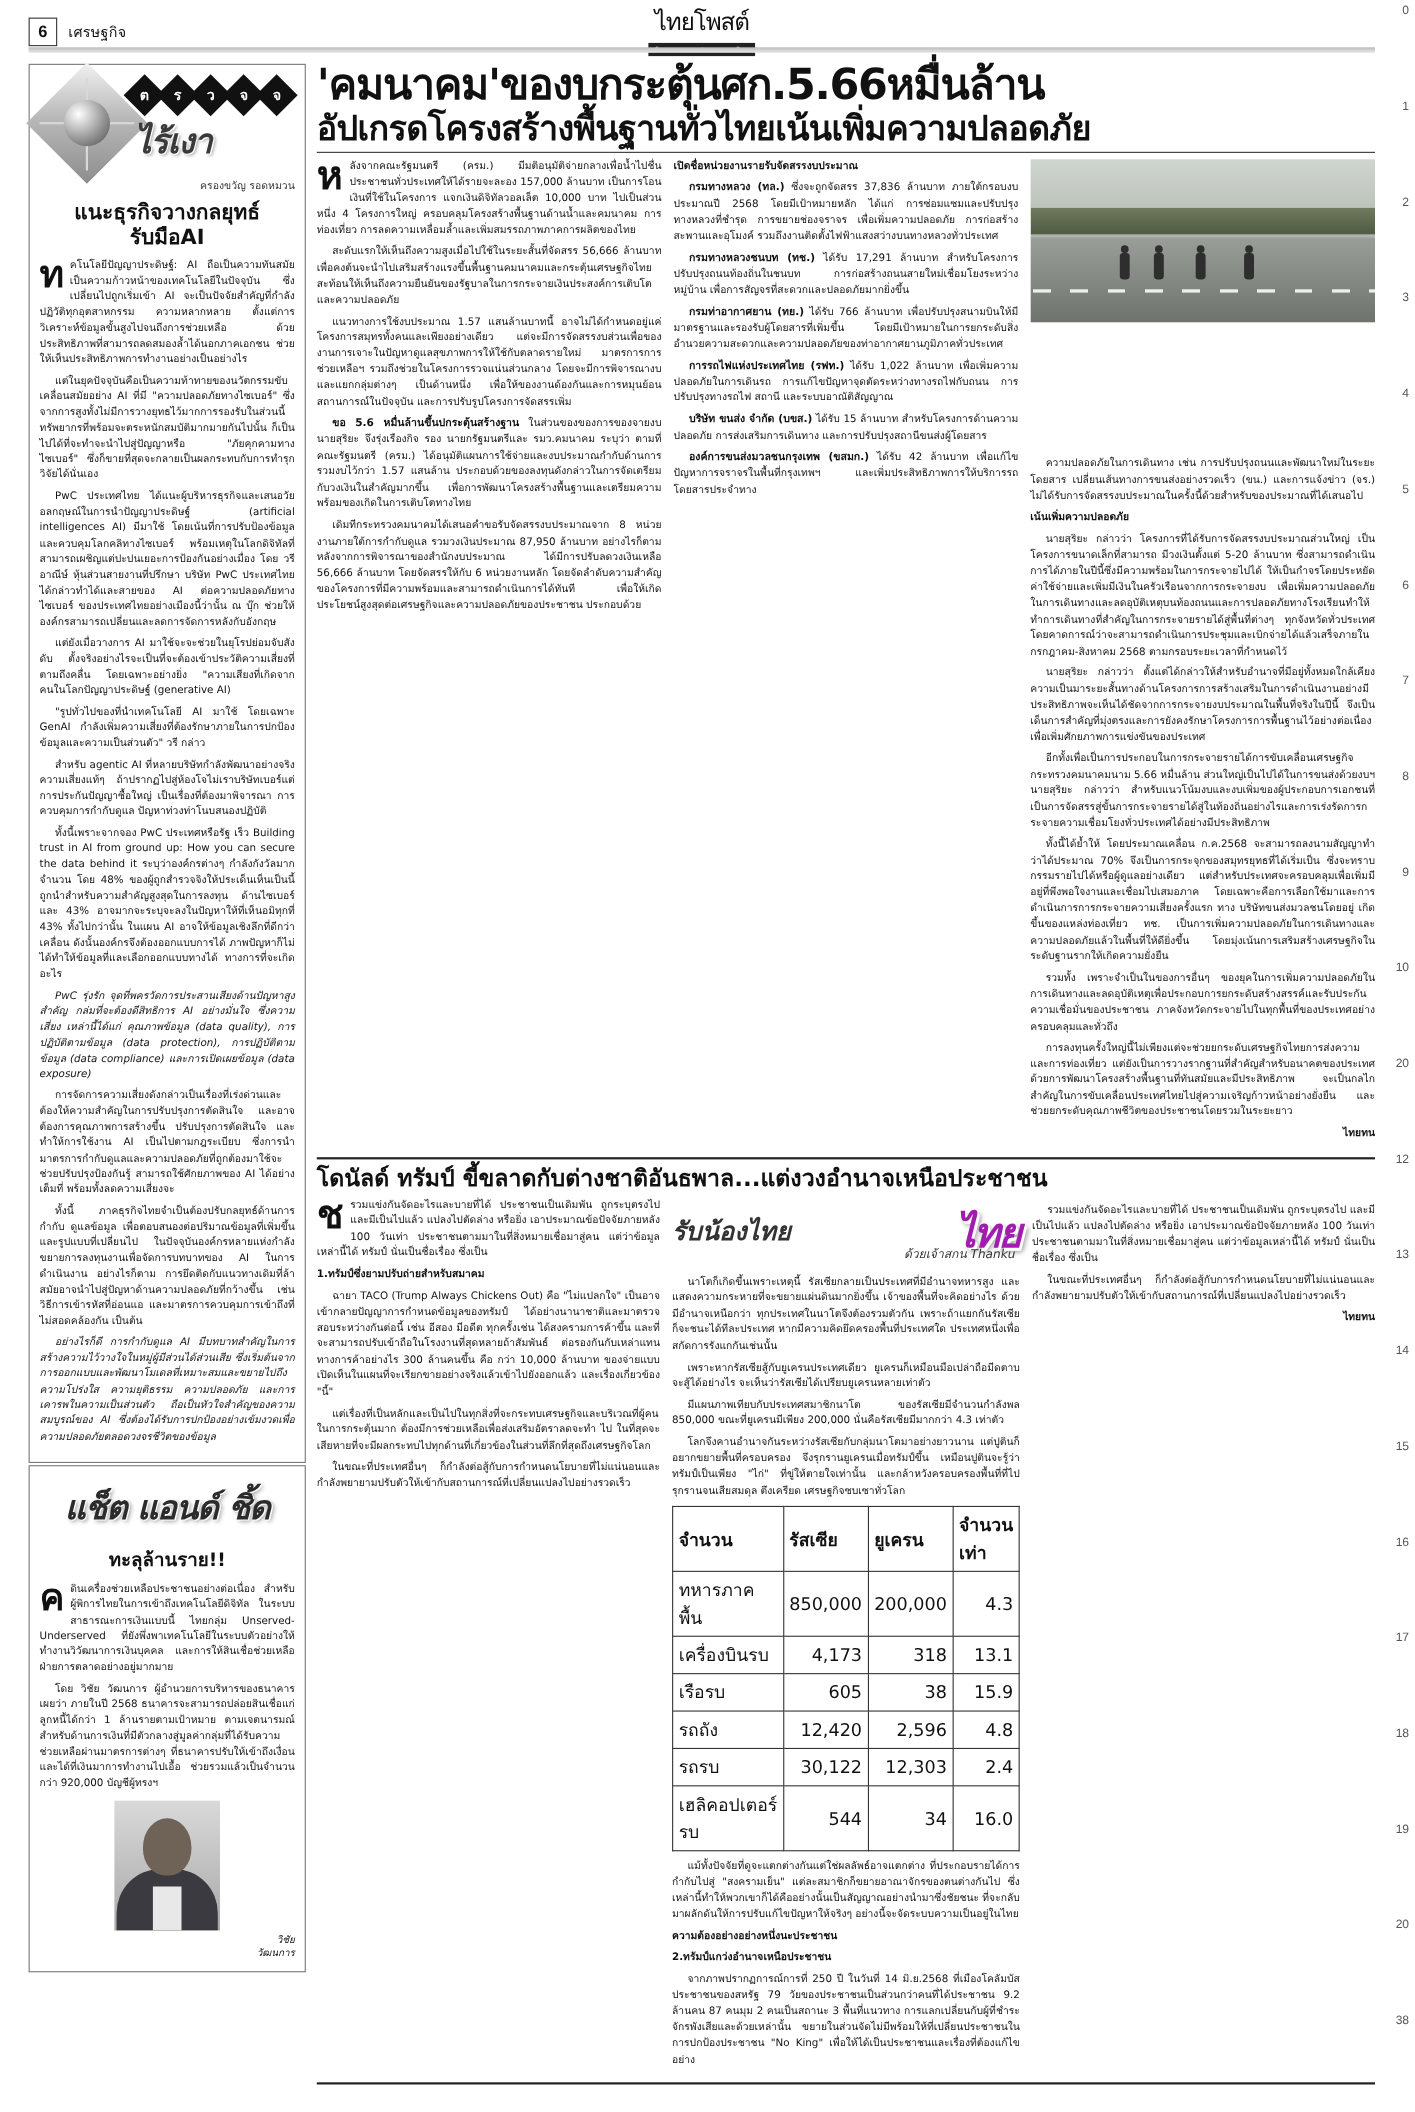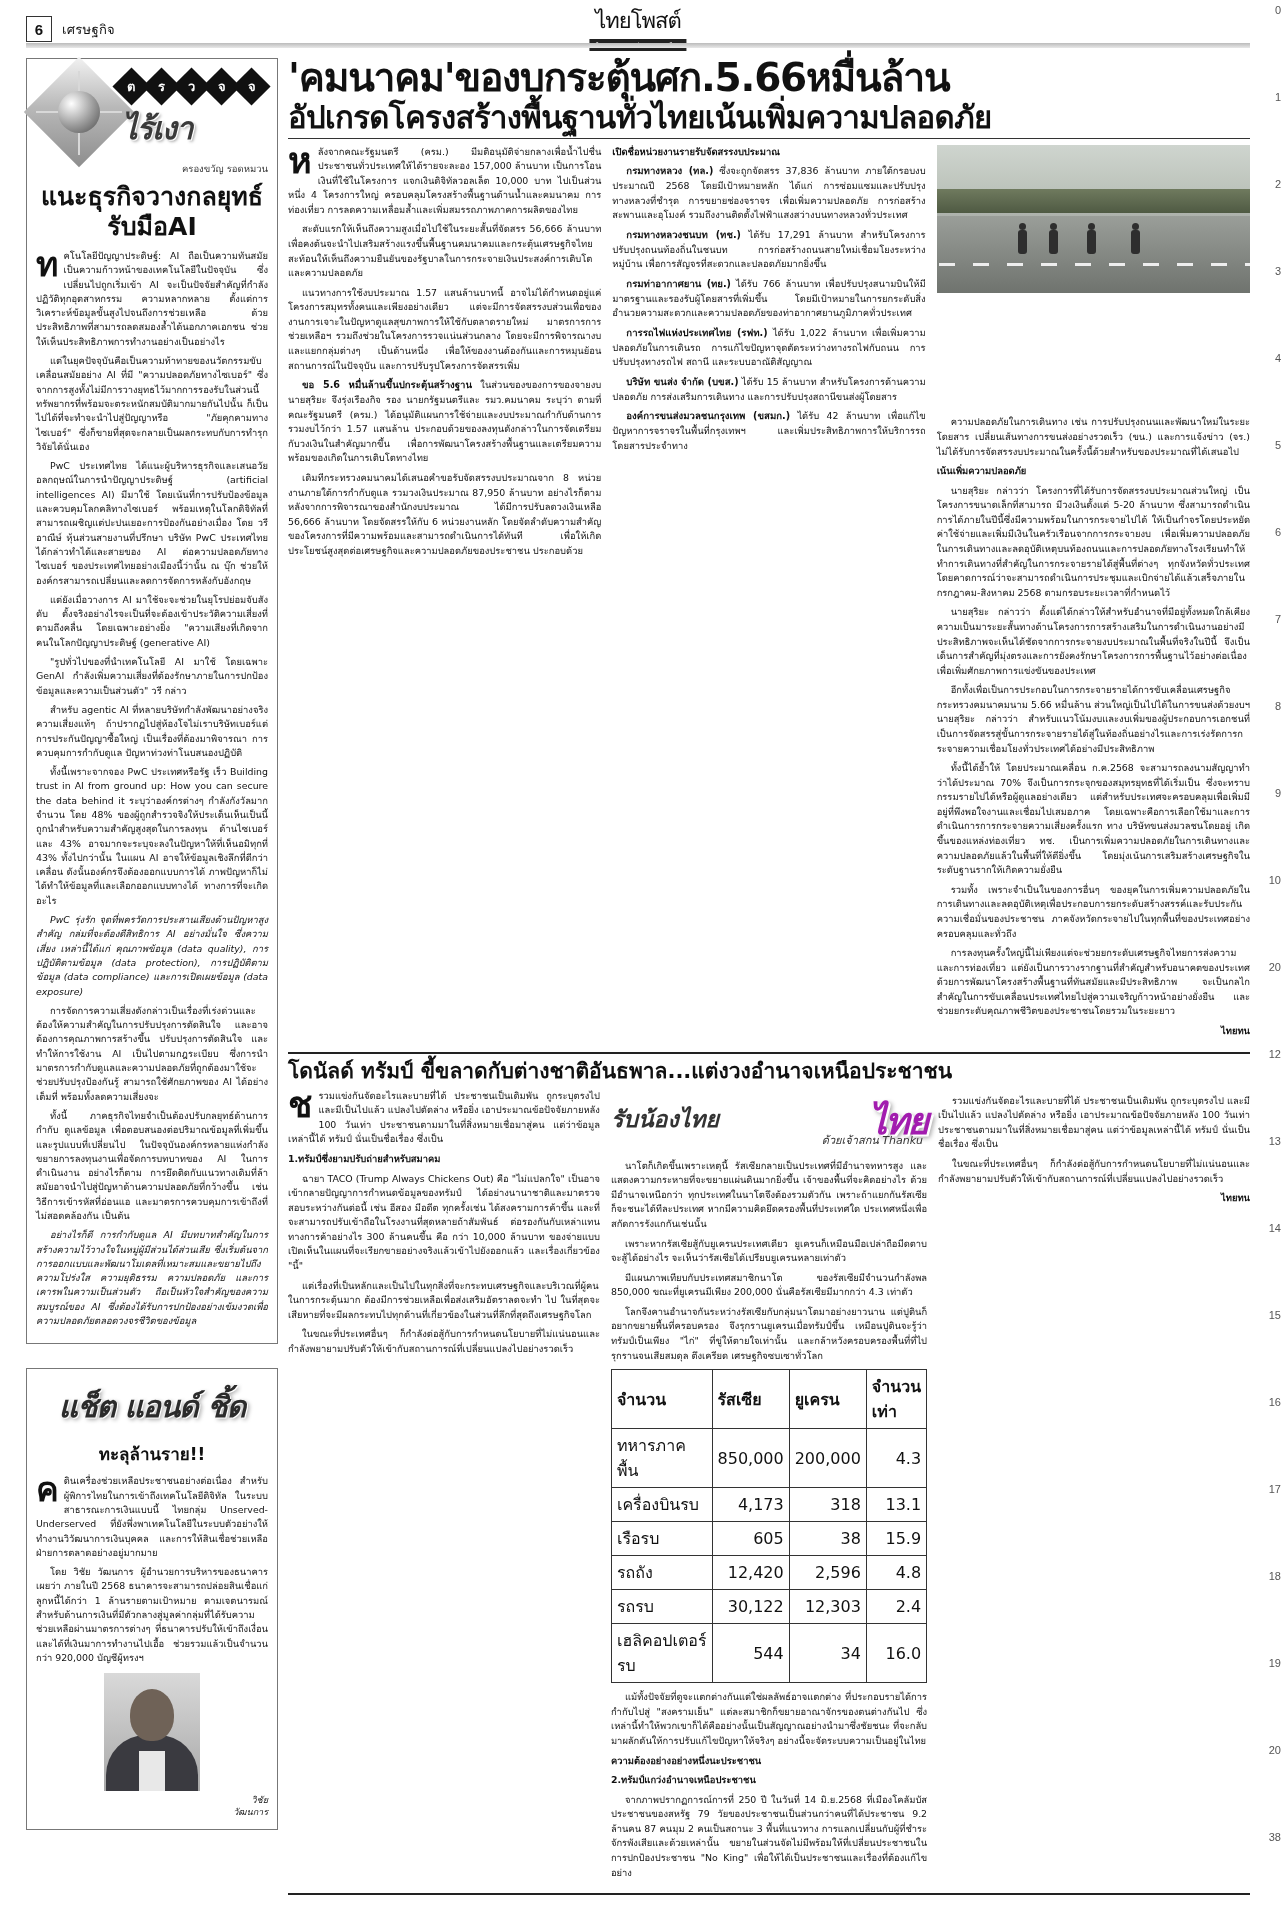--- a/index.html
+++ b/index.html
@@ -56,31 +56,31 @@
   .chip { width:27px; height:27px; background:#111; transform:rotate(45deg);
     display:flex; align-items:center; justify-content:center; }
   .chip span { transform:rotate(-45deg); color:#fff; font-size:13px; font-weight:bold; }
   .logo-word {
     position:absolute; left:86px; top:36px; font-size:31px; font-weight:bold;
     font-style:italic; color:#3a3a3a; letter-spacing:-1px;
     text-shadow:1px 1px 0 #fff, 2px 2px 3px rgba(0,0,0,.35);
   }
   .logo-byline { text-align:right; font-size:9.5px; color:#333; margin:-4px 0 6px; }
 
-  .lhead { font-size:25px; font-weight:bold; line-height:1.2; margin:2px 0 7px; text-align:center; }
+  .lhead { font-size:19px; font-weight:bold; line-height:1.2; margin:2px 0 7px; text-align:center; }
   .dropcap { float:left; font-size:34px; font-weight:bold; line-height:.8;
              margin:2px 5px 0 0; font-family:"DejaVu Serif",serif; }
   .ltext p { font-size:9.4px; line-height:1.52; margin:0 0 5px; text-align:justify;
              text-justify:inter-word; hyphens:auto; }
   .ltext p.ital { font-style:italic; }
   .ltext p.first { text-indent:0; }
   .ltext p.ind { text-indent:14px; }
 
   
-  .lbox2 { border:1px solid #777; margin-top:24px; padding:8px 9px 10px; }
+  .lbox2 { border:1px solid #777; margin-top:2px; padding:8px 9px 10px; }
   .ad-logo { text-align:center; padding:6px 0 4px; }
   .ad-logo .wordmark {
     font-size:30px; font-weight:bold; font-style:italic; color:#2b2b2b; letter-spacing:-1px;
     text-shadow:1px 1px 0 #fff, 2px 2px 4px rgba(0,0,0,.4);
   }
   .ad-head { font-size:17px; font-weight:bold; text-align:center; margin:6px 0 7px; }
   .portrait {
     width:96px; height:118px; margin:8px auto 2px;
     background:linear-gradient(#d9d9d9,#a8a8a8); position:relative; overflow:hidden;
   }

